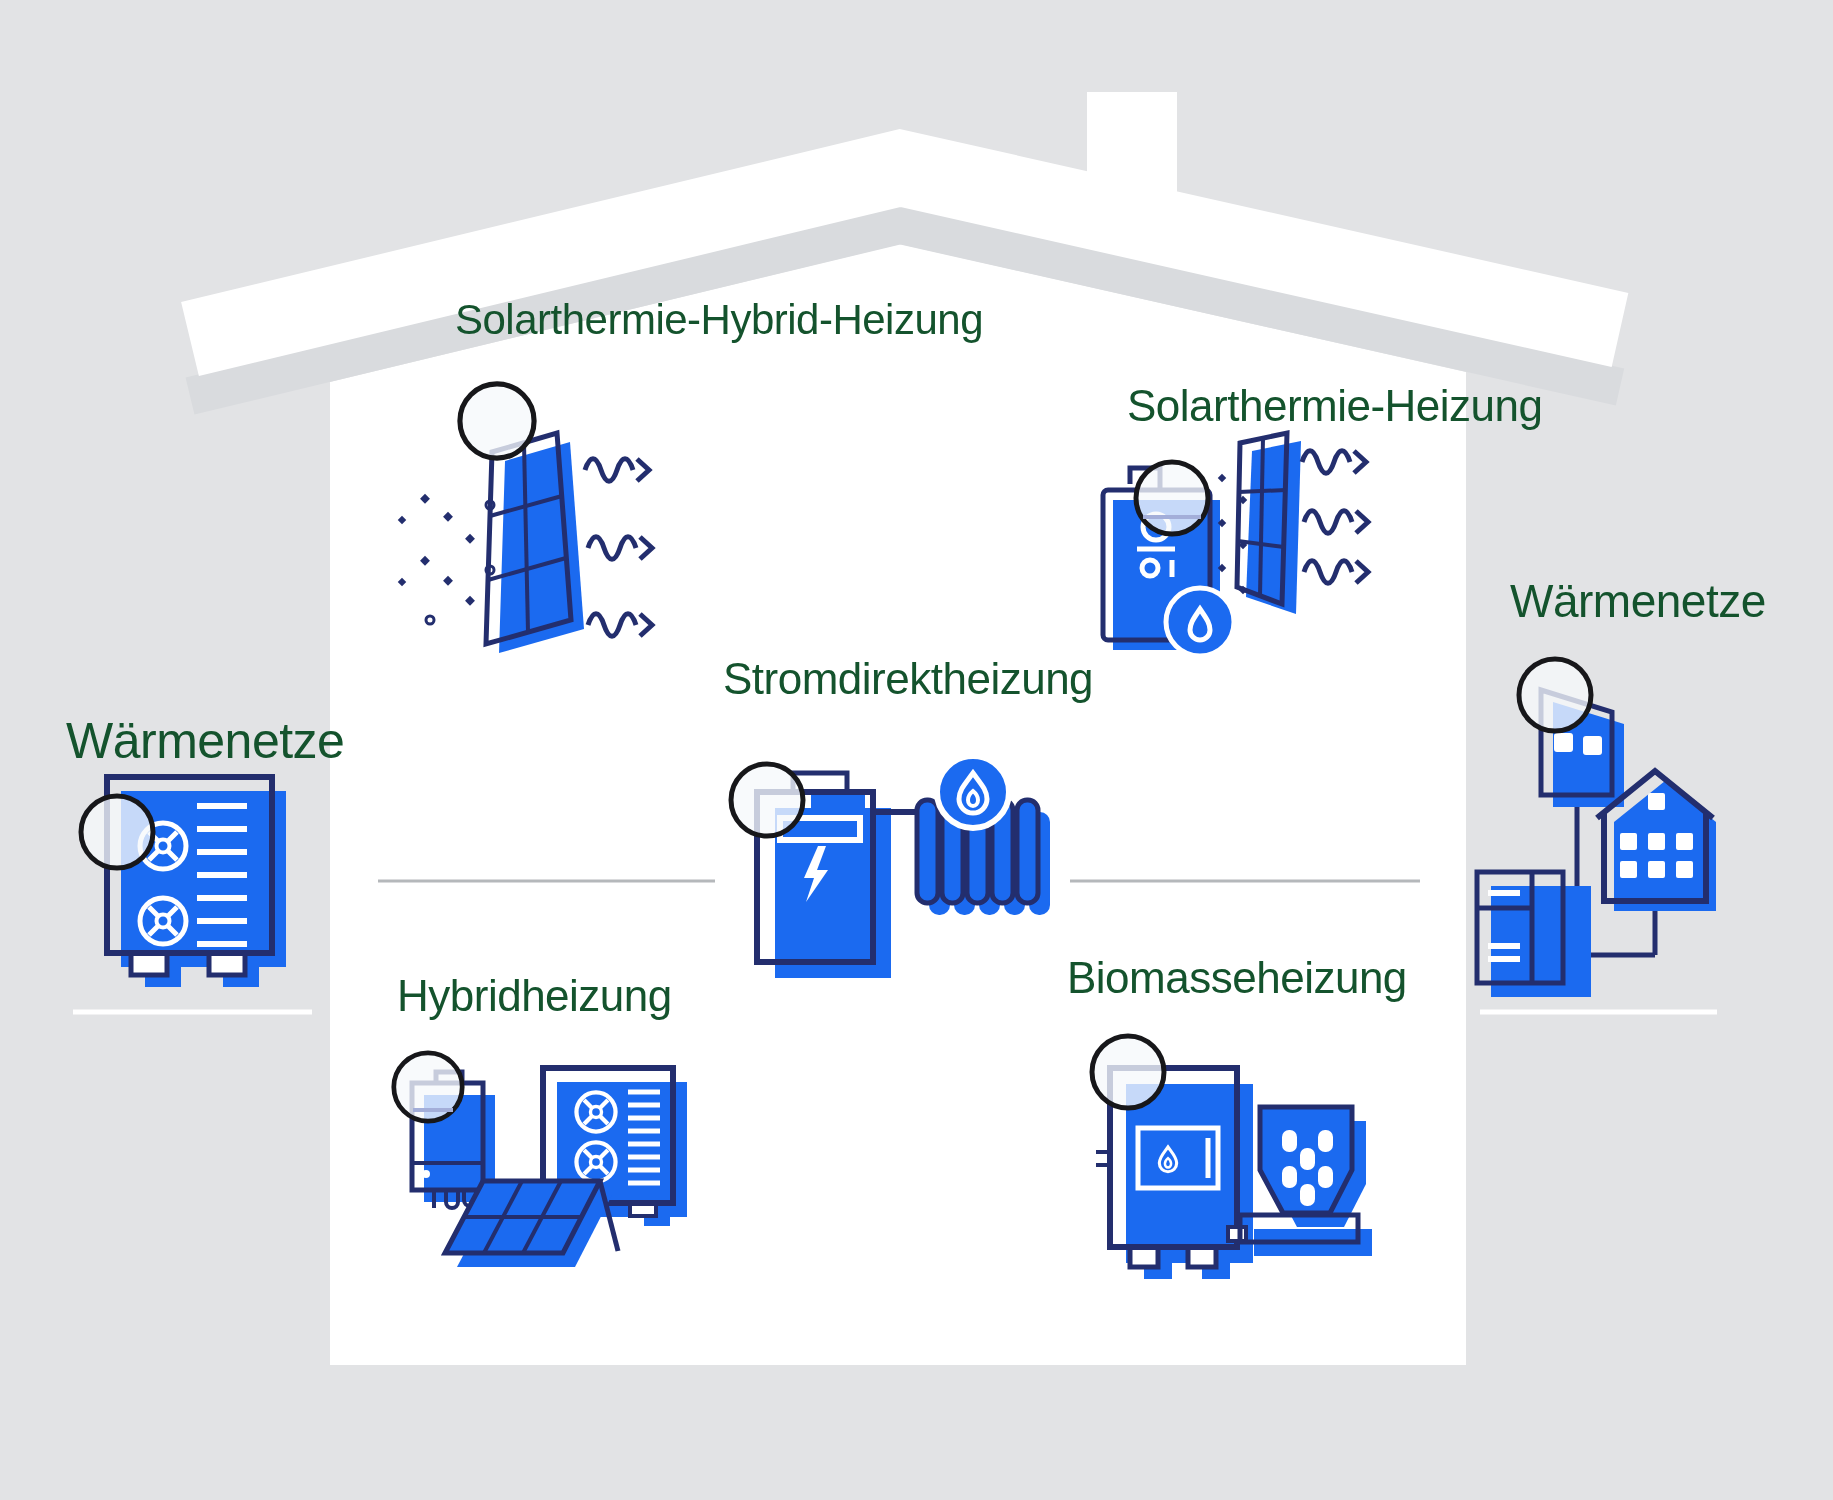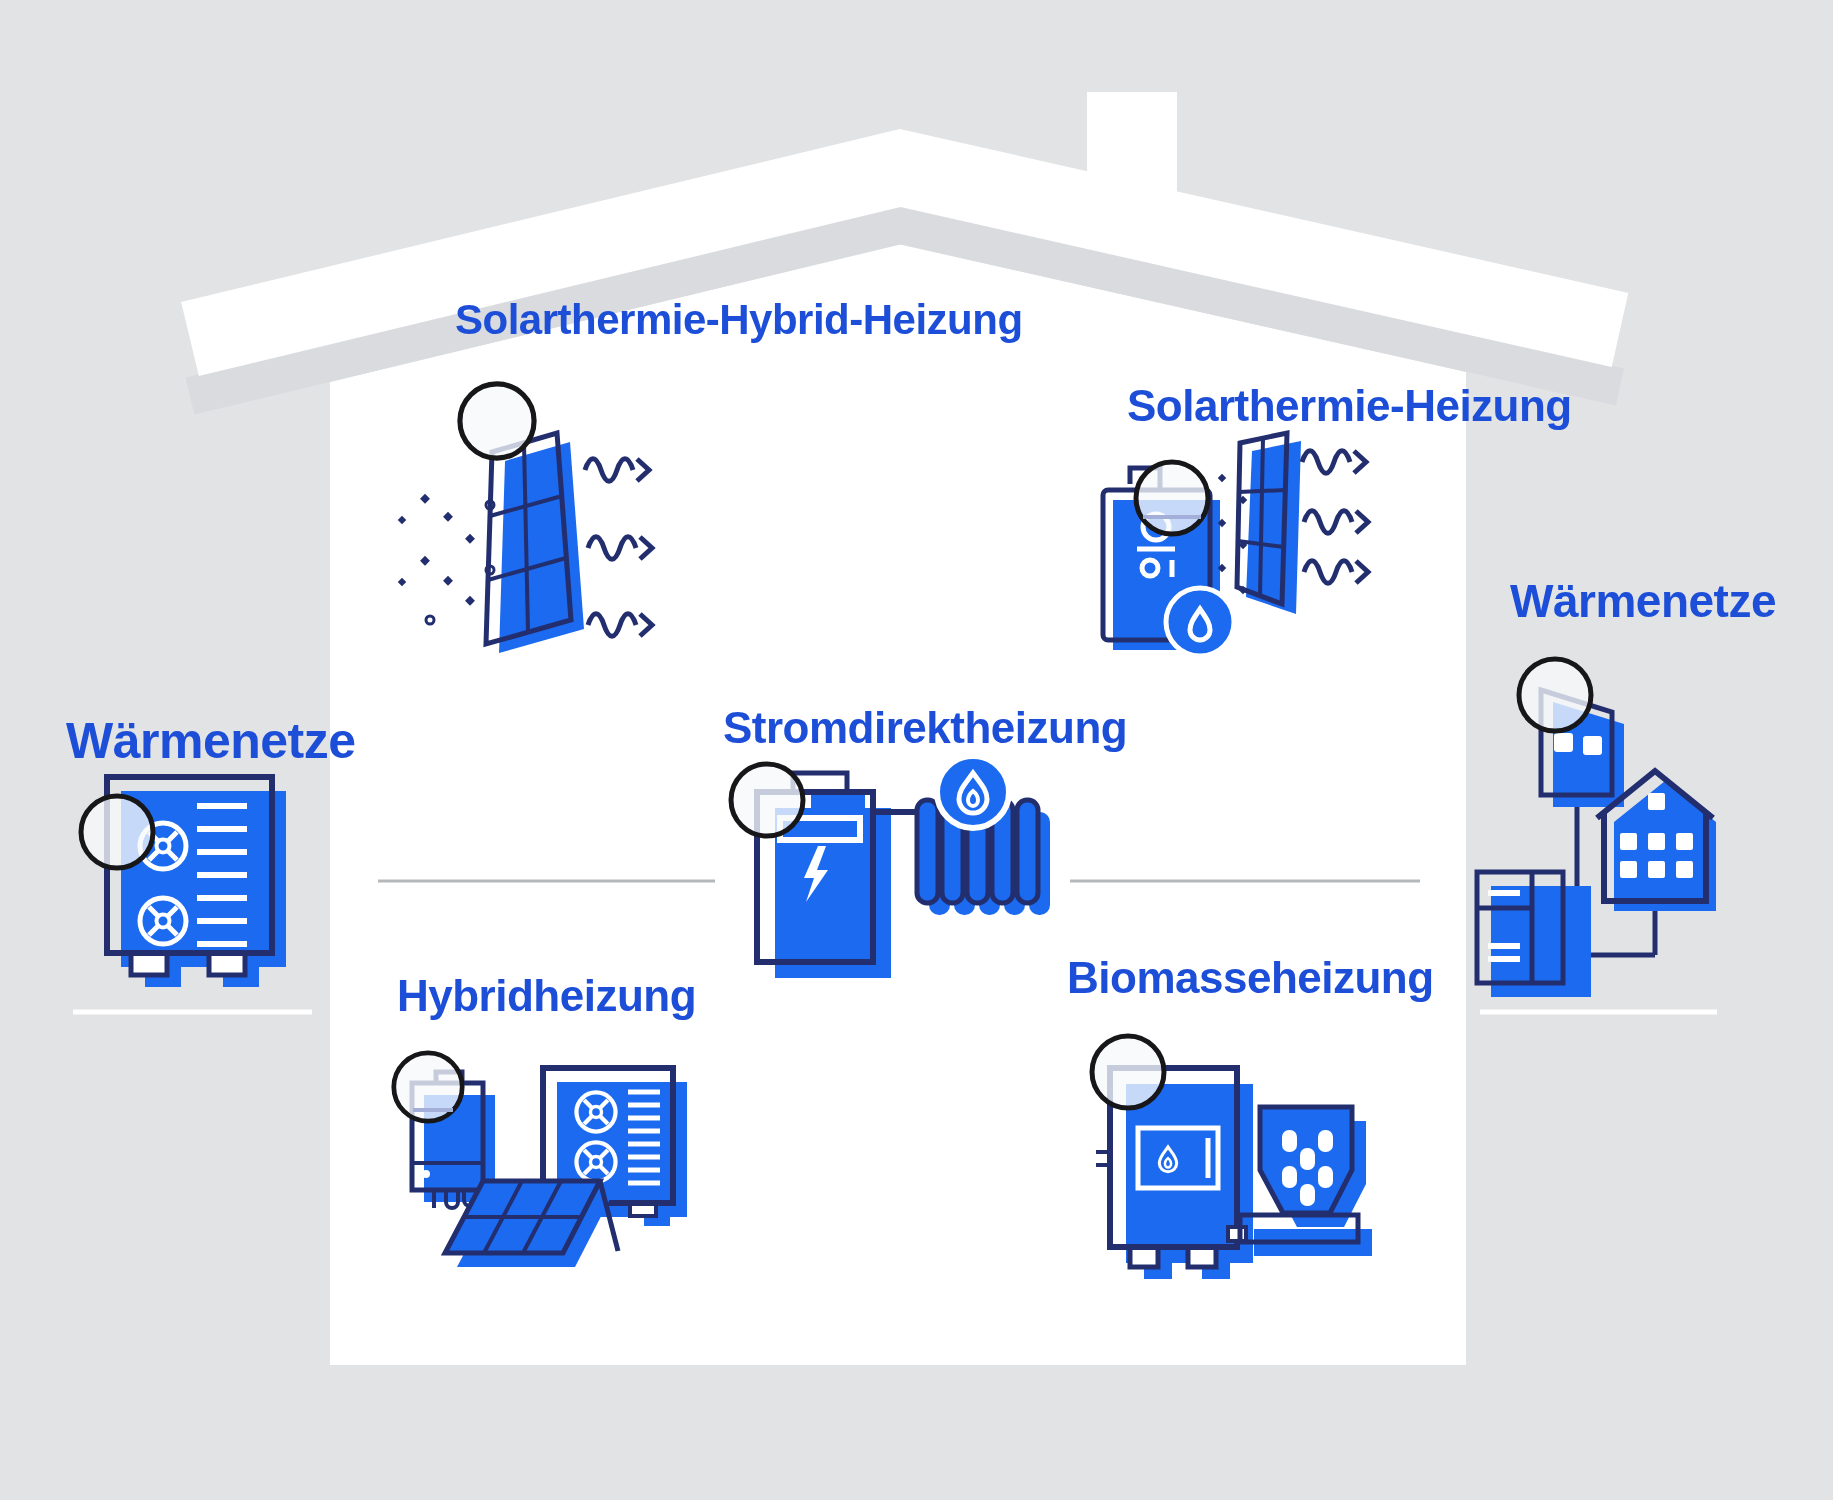--- a/index.html
+++ b/index.html
@@ -1,25 +1,25 @@
 <!DOCTYPE html>
 <html><head>
 <meta charset="utf-8">
 <style>
   html,body{margin:0;padding:0;background:#e2e3e5;}
   .stage{position:relative;width:1833px;height:1500px;overflow:hidden;
          font-family:"Liberation Sans",sans-serif;background:#e2e3e5;}
   .stage svg{position:absolute;left:0;top:0;}
-  .lbl{position:absolute;font-weight:bold;color:#1d4ed8;white-space:nowrap;
+  .lbl{position:absolute;font-weight:normal;color:#14532d;white-space:nowrap;
        letter-spacing:-0.5px;line-height:1;z-index:5;text-align:right;}
   .lbl-a{left:455px;top:299px;font-size:42px;}
   .lbl-b{left:1127px;top:384px;font-size:44px;}
   .lbl-c{left:1510px;top:578px;font-size:46px;}
   .lbl-d{left:66px;top:716px;font-size:50px;}
-  .lbl-e{left:723px;top:706px;font-size:44px;}
+  .lbl-e{left:723px;top:657px;font-size:44px;}
   .lbl-f{left:385px;top:974px;font-size:44px;margin-left:12px;}
   .lbl-g{left:1067px;top:956px;font-size:44px;}
 </style>
 </head>
 <body>
 
 <div class="stage">
 
 <svg width="1833" height="1500" viewBox="0 0 1833 1500">
   <defs>

